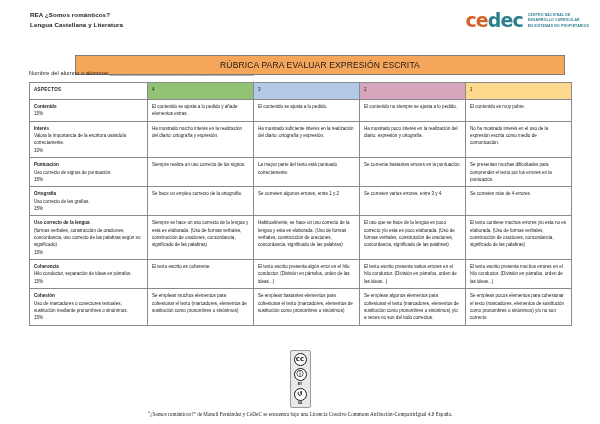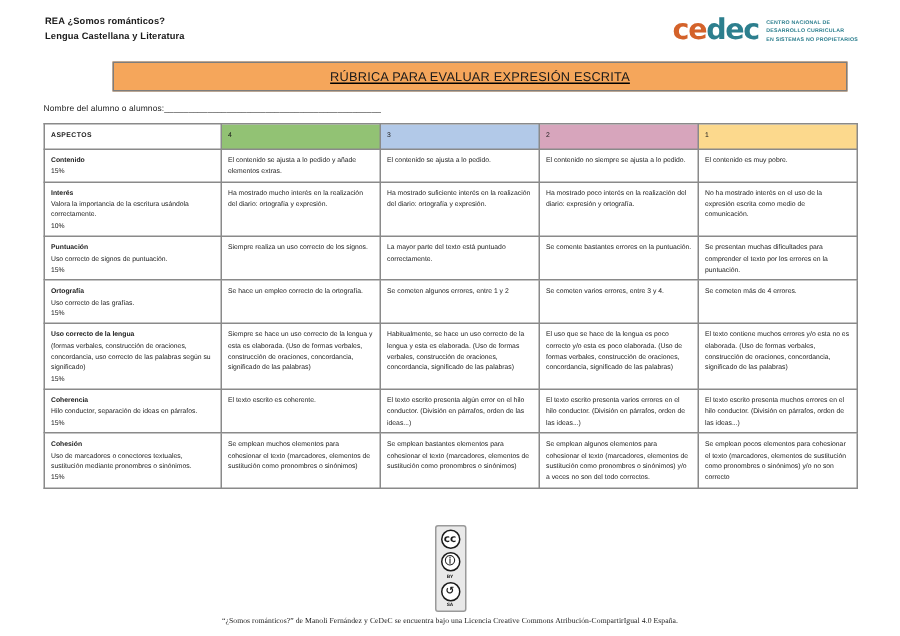--- a/index.html
+++ b/index.html
@@ -14,21 +14,21 @@
     position: relative;
     width: 600px; height: 424px;
     background: #fff;
   }
 
   
   .topbar {
     position: absolute;
     top: 10px; left: 0; right: 0;
     height: 30px;
-    padding: 0 28px 0 30px;
+    padding: 0 11px 0 30px;
     display: flex;
     align-items: flex-start;
     justify-content: space-between;
   }
   .rea-title {
     font-size: 6.2px;
     font-weight: bold;
     color: #1a1a1a;
     line-height: 1.55;
     letter-spacing: .1px;
@@ -57,29 +57,28 @@
     font-weight: bold;
     letter-spacing: .15px;
     text-transform: uppercase;
     padding-top: 1px;
   }
   .logo-sub div { white-space: nowrap; }
 
   
   .title-band {
     position: absolute;
-    top: 41px; left: 75px;
+    top: 55px; left: 75px;
     width: 490px; height: 20px;
     background: #f3a košík;
     background: #f5a65b;
     border: 1px solid #7d7d7d;
     display: flex;
     align-items: center;
     justify-content: center;
-    text-decoration: underline;
   }
   .title-band span {
     font-size: 8.5px;
     color: #1a1a1a;
     letter-spacing: .15px;
     white-space: nowrap;
   }
 
   
   .name-line {

